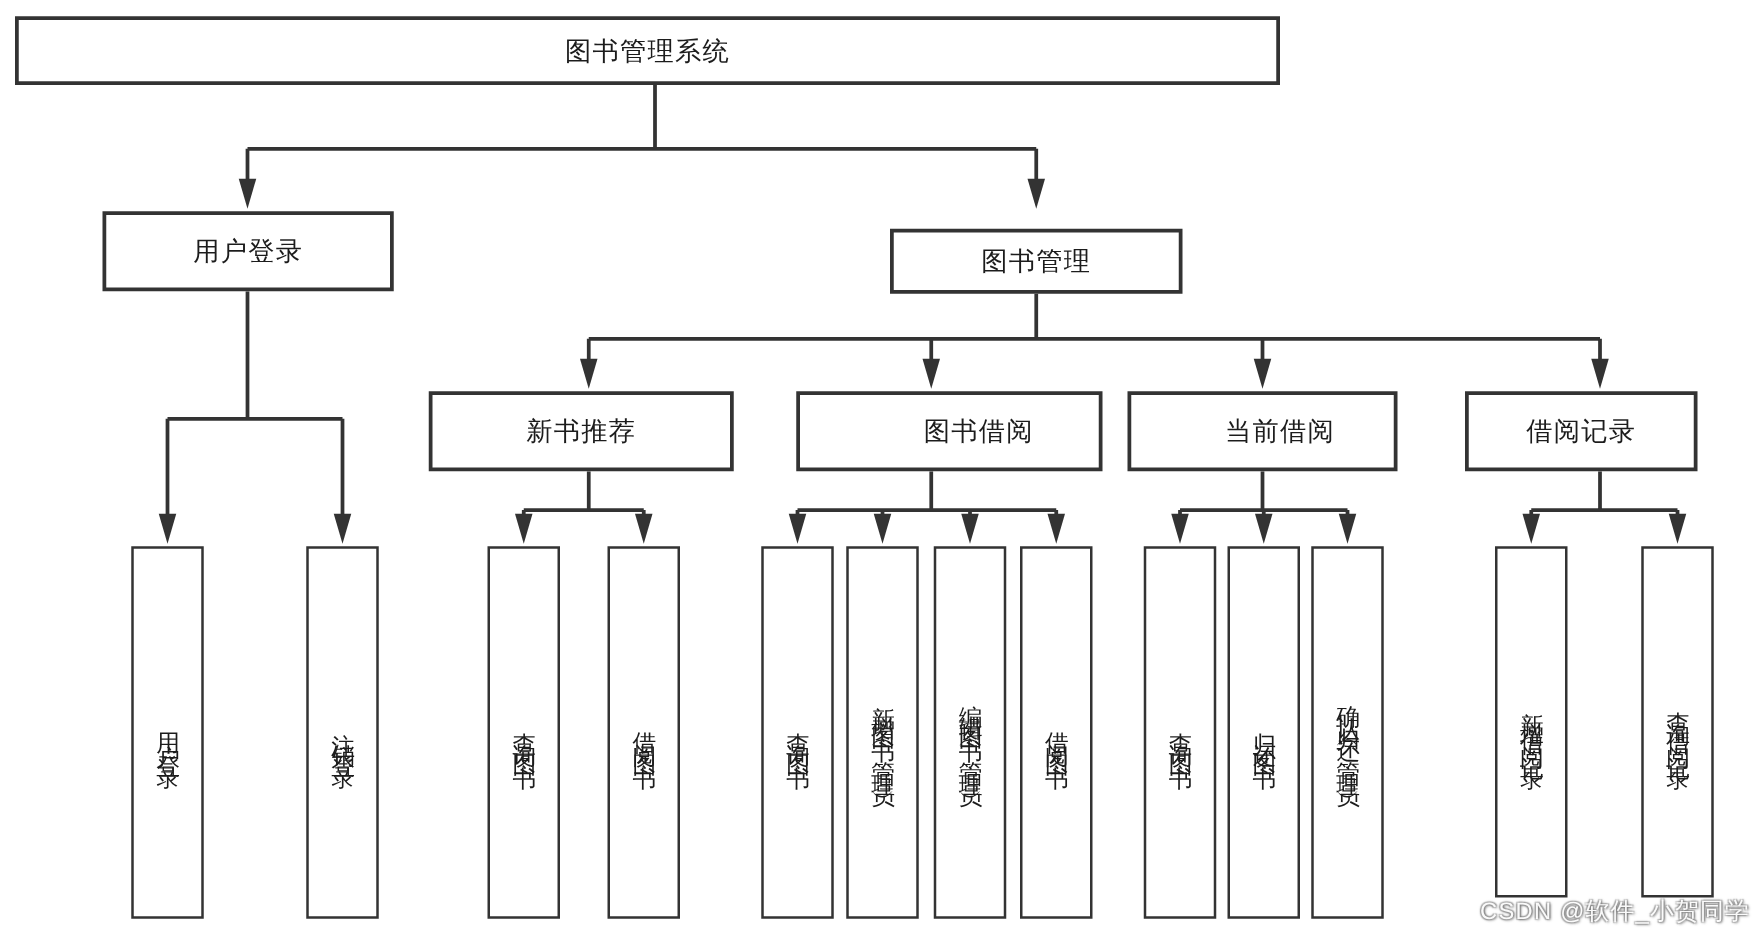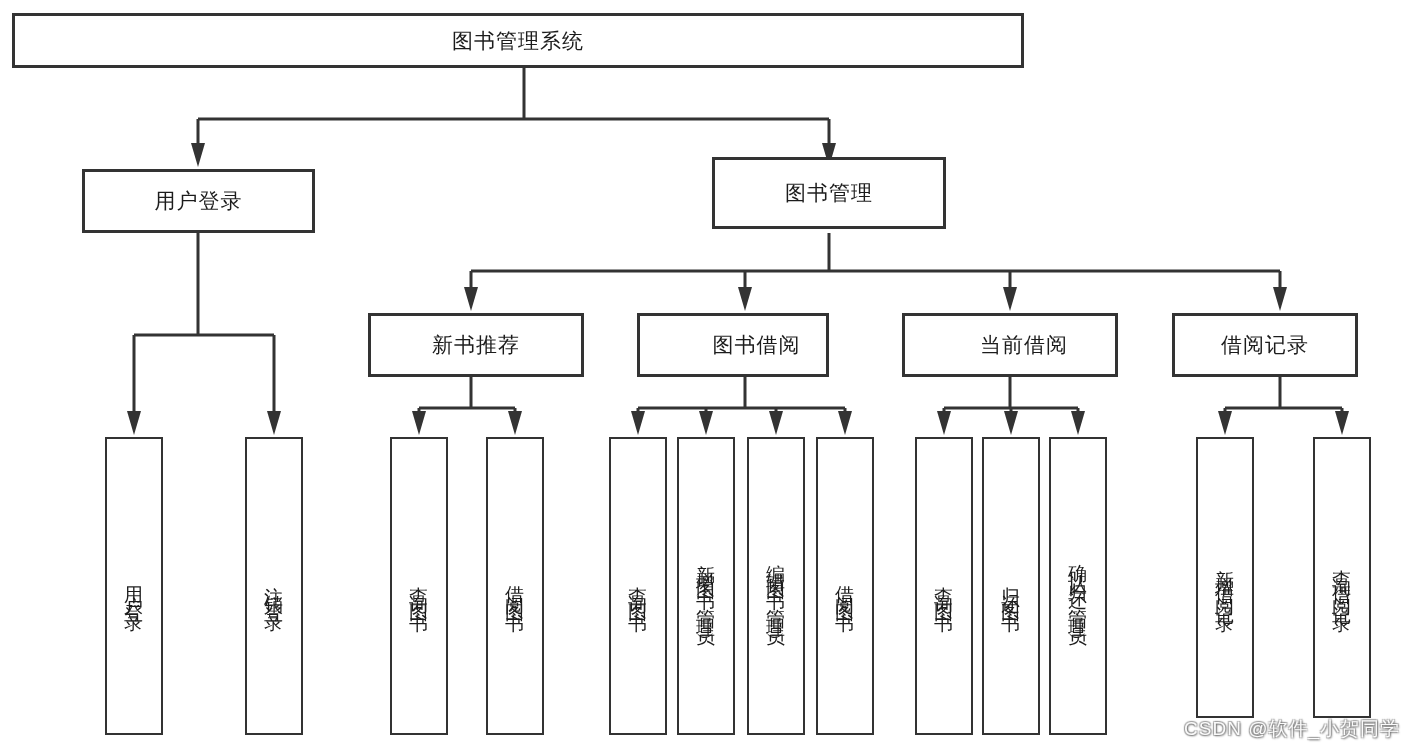--- a/index.html
+++ b/index.html
@@ -95,24 +95,24 @@
       <polygon points="1004,411 1018,411 1011,435"></polygon>
       <polygon points="1071,411 1085,411 1078,435"></polygon>
       <polygon points="1218,411 1232,411 1225,435"></polygon>
       <polygon points="1335,411 1349,411 1342,435"></polygon>
     </g>
   </svg>
 
   <div class="box" style="left:12px; top:13px; width:1012px; height:55px;">图书管理系统</div>
 
   <div class="box" style="left:82px; top:169px; width:233px; height:64px;">用户登录</div>
-  <div class="box" style="left:712px; top:157px; width:234px; height:72px;">图书管理</div>
+  <div class="box" style="left:712px; top:183px; width:234px; height:52px;">图书管理</div>
 
-  <div class="box" style="left:368px; top:313px; width:216px; height:64px;text-align:center;">新书推荐</div>
-  <div class="box" style="left:637px; top:313px; width:192px; height:64px;padding-left:47px;">图书借阅</div>
+  <div class="box" style="left:343px; top:313px; width:244px; height:64px;text-align:center;">新书推荐</div>
+  <div class="box" style="left:637px; top:313px; width:245px; height:64px;padding-left:47px;">图书借阅</div>
   <div class="box" style="left:902px; top:313px; width:216px; height:64px;padding-left:28px;">当前借阅</div>
   <div class="box" style="left:1172px; top:313px; width:186px; height:64px;">借阅记录</div>
 
   <div class="box leaf" style="left:105px; top:437px; width:58px; height:298px;">用户登录</div>
   <div class="box leaf" style="left:245px; top:437px; width:58px; height:298px;">注销登录</div>
 
   <div class="box leaf" style="left:390px; top:437px; width:58px; height:298px;">查询图书</div>
   <div class="box leaf" style="left:486px; top:437px; width:58px; height:298px;">借阅图书</div>
 
   <div class="box leaf" style="left:609px; top:437px; width:58px; height:298px;">查询图书</div>

